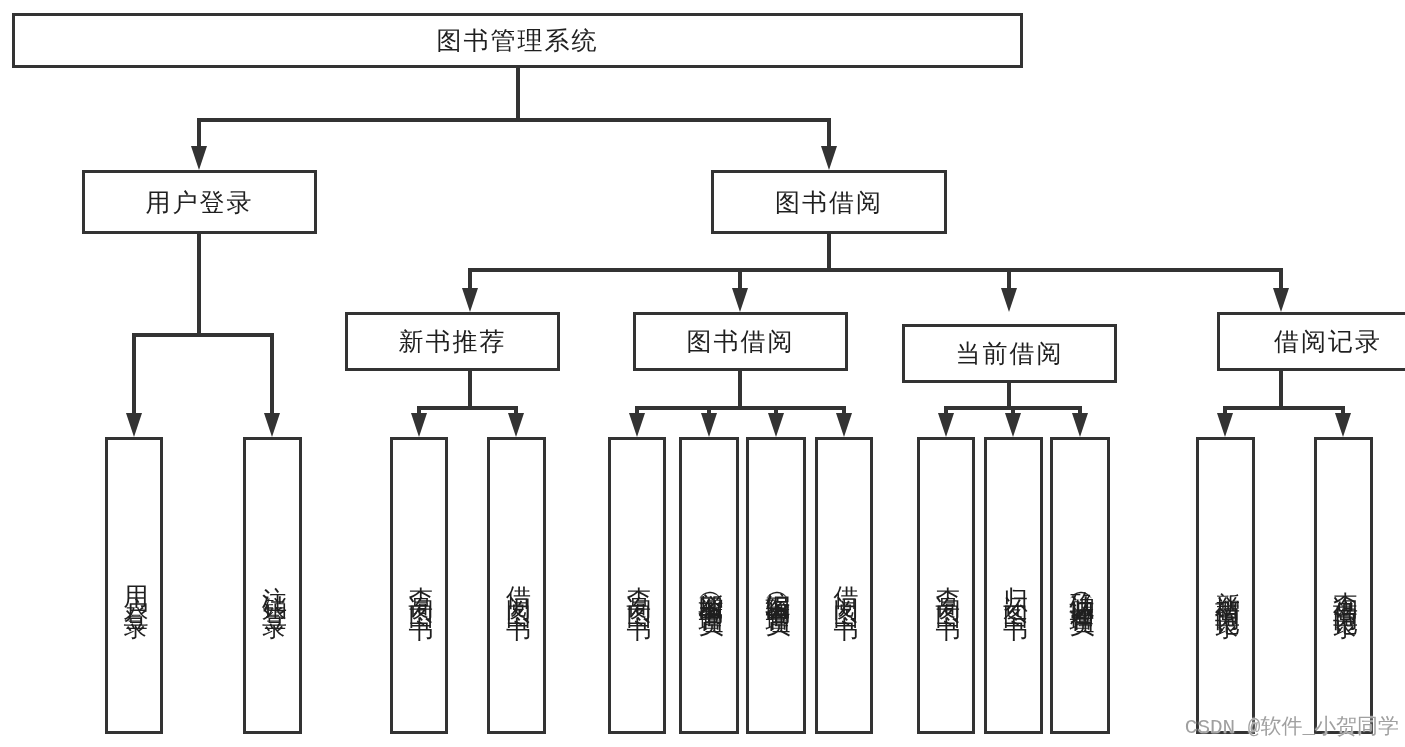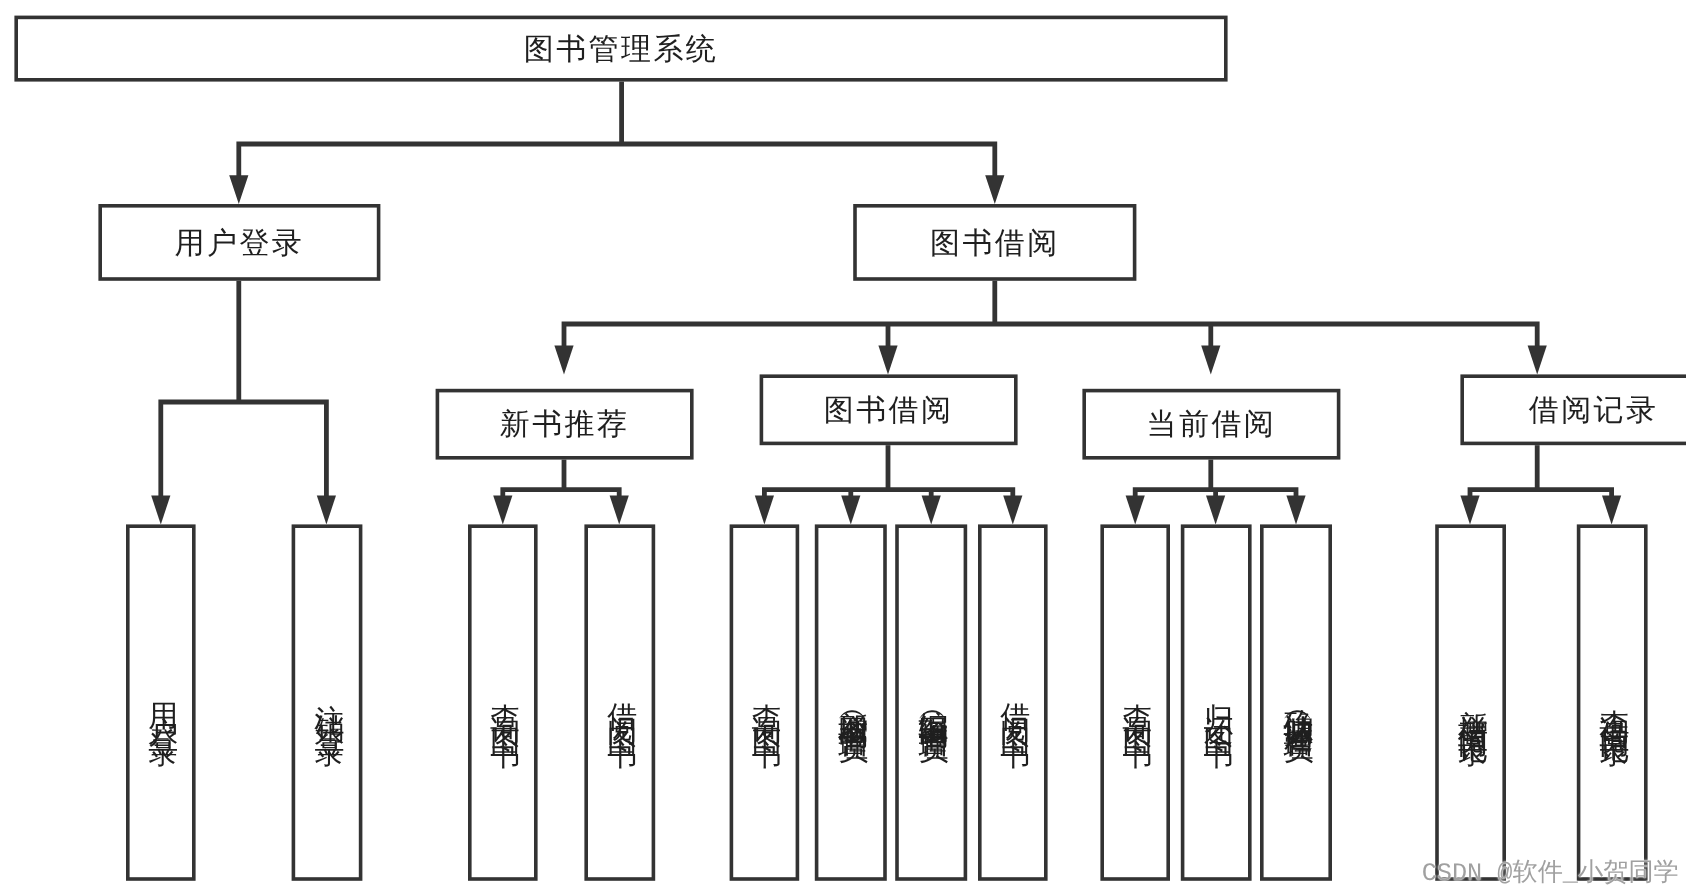--- a/index.html
+++ b/index.html
@@ -103,21 +103,21 @@
       <polygon stroke="none" points="1217,413 1233,413 1225,437"></polygon>
       <polygon stroke="none" points="1335,413 1351,413 1343,437"></polygon>
     </g>
   </svg>
 
   <div class="box h" style="left:12px; top:13px; width:1011px; height:55px;">图书管理系统</div>
 
   <div class="box h" style="left:82px; top:170px; width:235px; height:64px;">用户登录</div>
   <div class="box h" style="left:711px; top:170px; width:236px; height:64px;">图书借阅</div>
 
-  <div class="box h" style="left:363px; top:312px; width:215px; height:59px;margin-top:12px;">新书推荐</div>
+  <div class="box h" style="left:345px; top:312px; width:215px; height:59px;">新书推荐</div>
   <div class="box h" style="left:633px; top:312px; width:215px; height:59px;">图书借阅</div>
   <div class="box h" style="left:902px; top:312px; width:215px; height:59px;margin-top:12px;">当前借阅</div>
   <div class="box h" style="left:1172px; top:312px; width:222px; height:59px;margin-left:45px;">借阅记录</div>
 
   <div class="box v ls4" style="left:105px; top:437px; width:58px; height:297px;">用户登录</div>
   <div class="box v ls4" style="left:243px; top:437px; width:59px; height:297px;">注销登录</div>
 
   <div class="box v ls4" style="left:390px; top:437px; width:58px; height:297px;">查询图书</div>
   <div class="box v ls4" style="left:487px; top:437px; width:59px; height:297px;">借阅图书</div>
 

